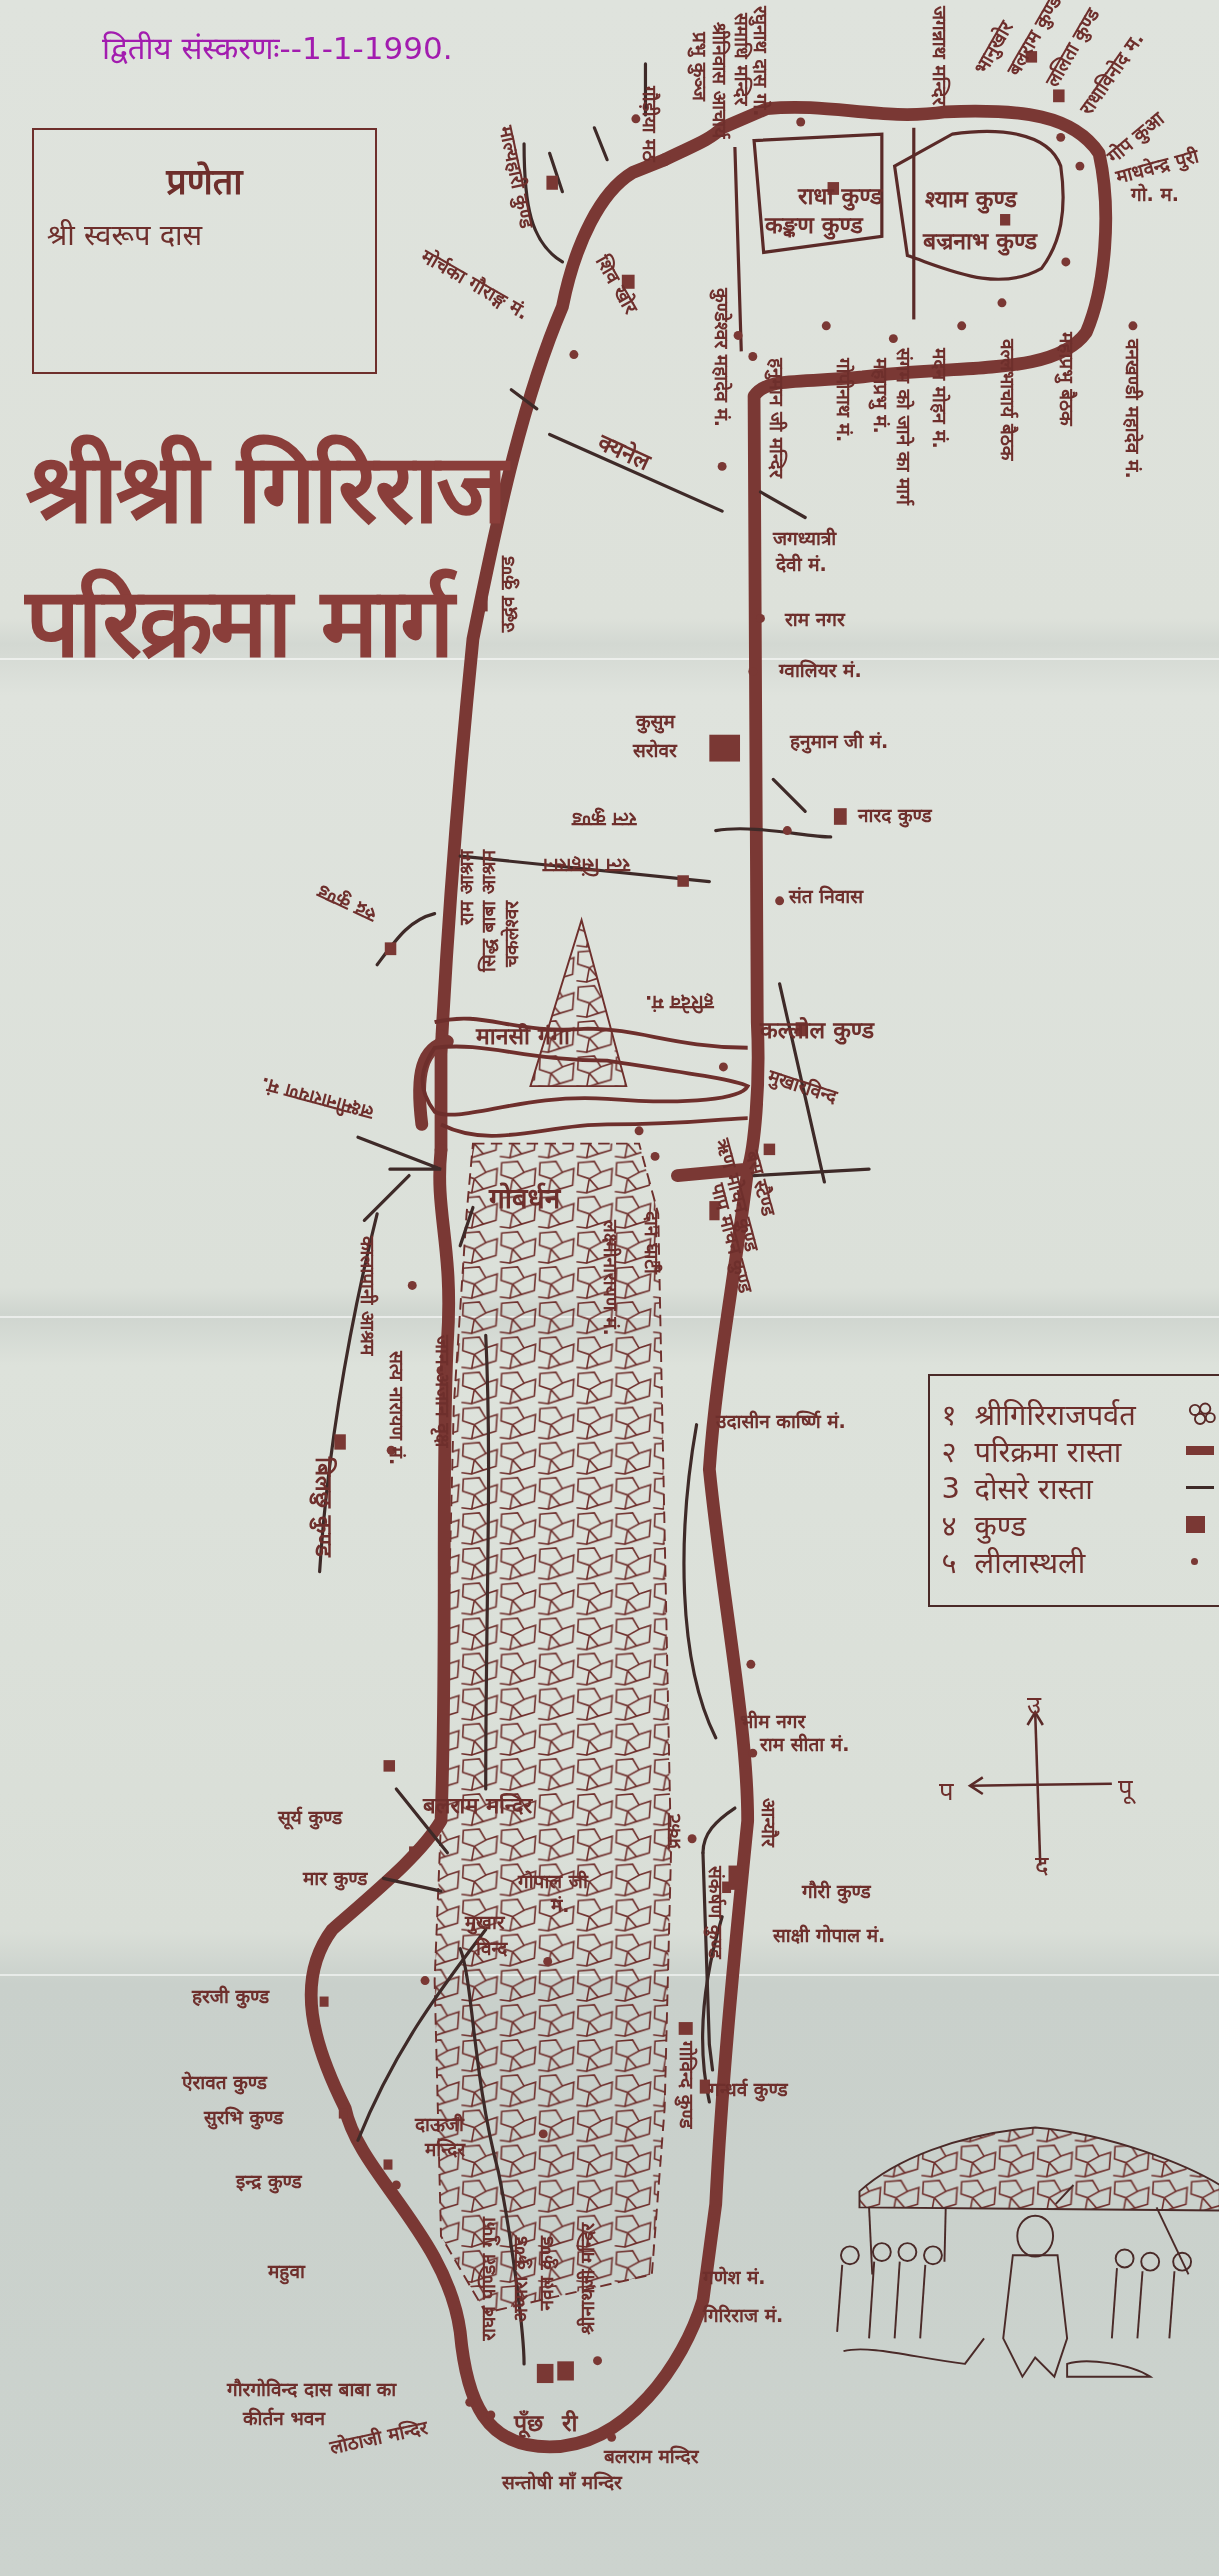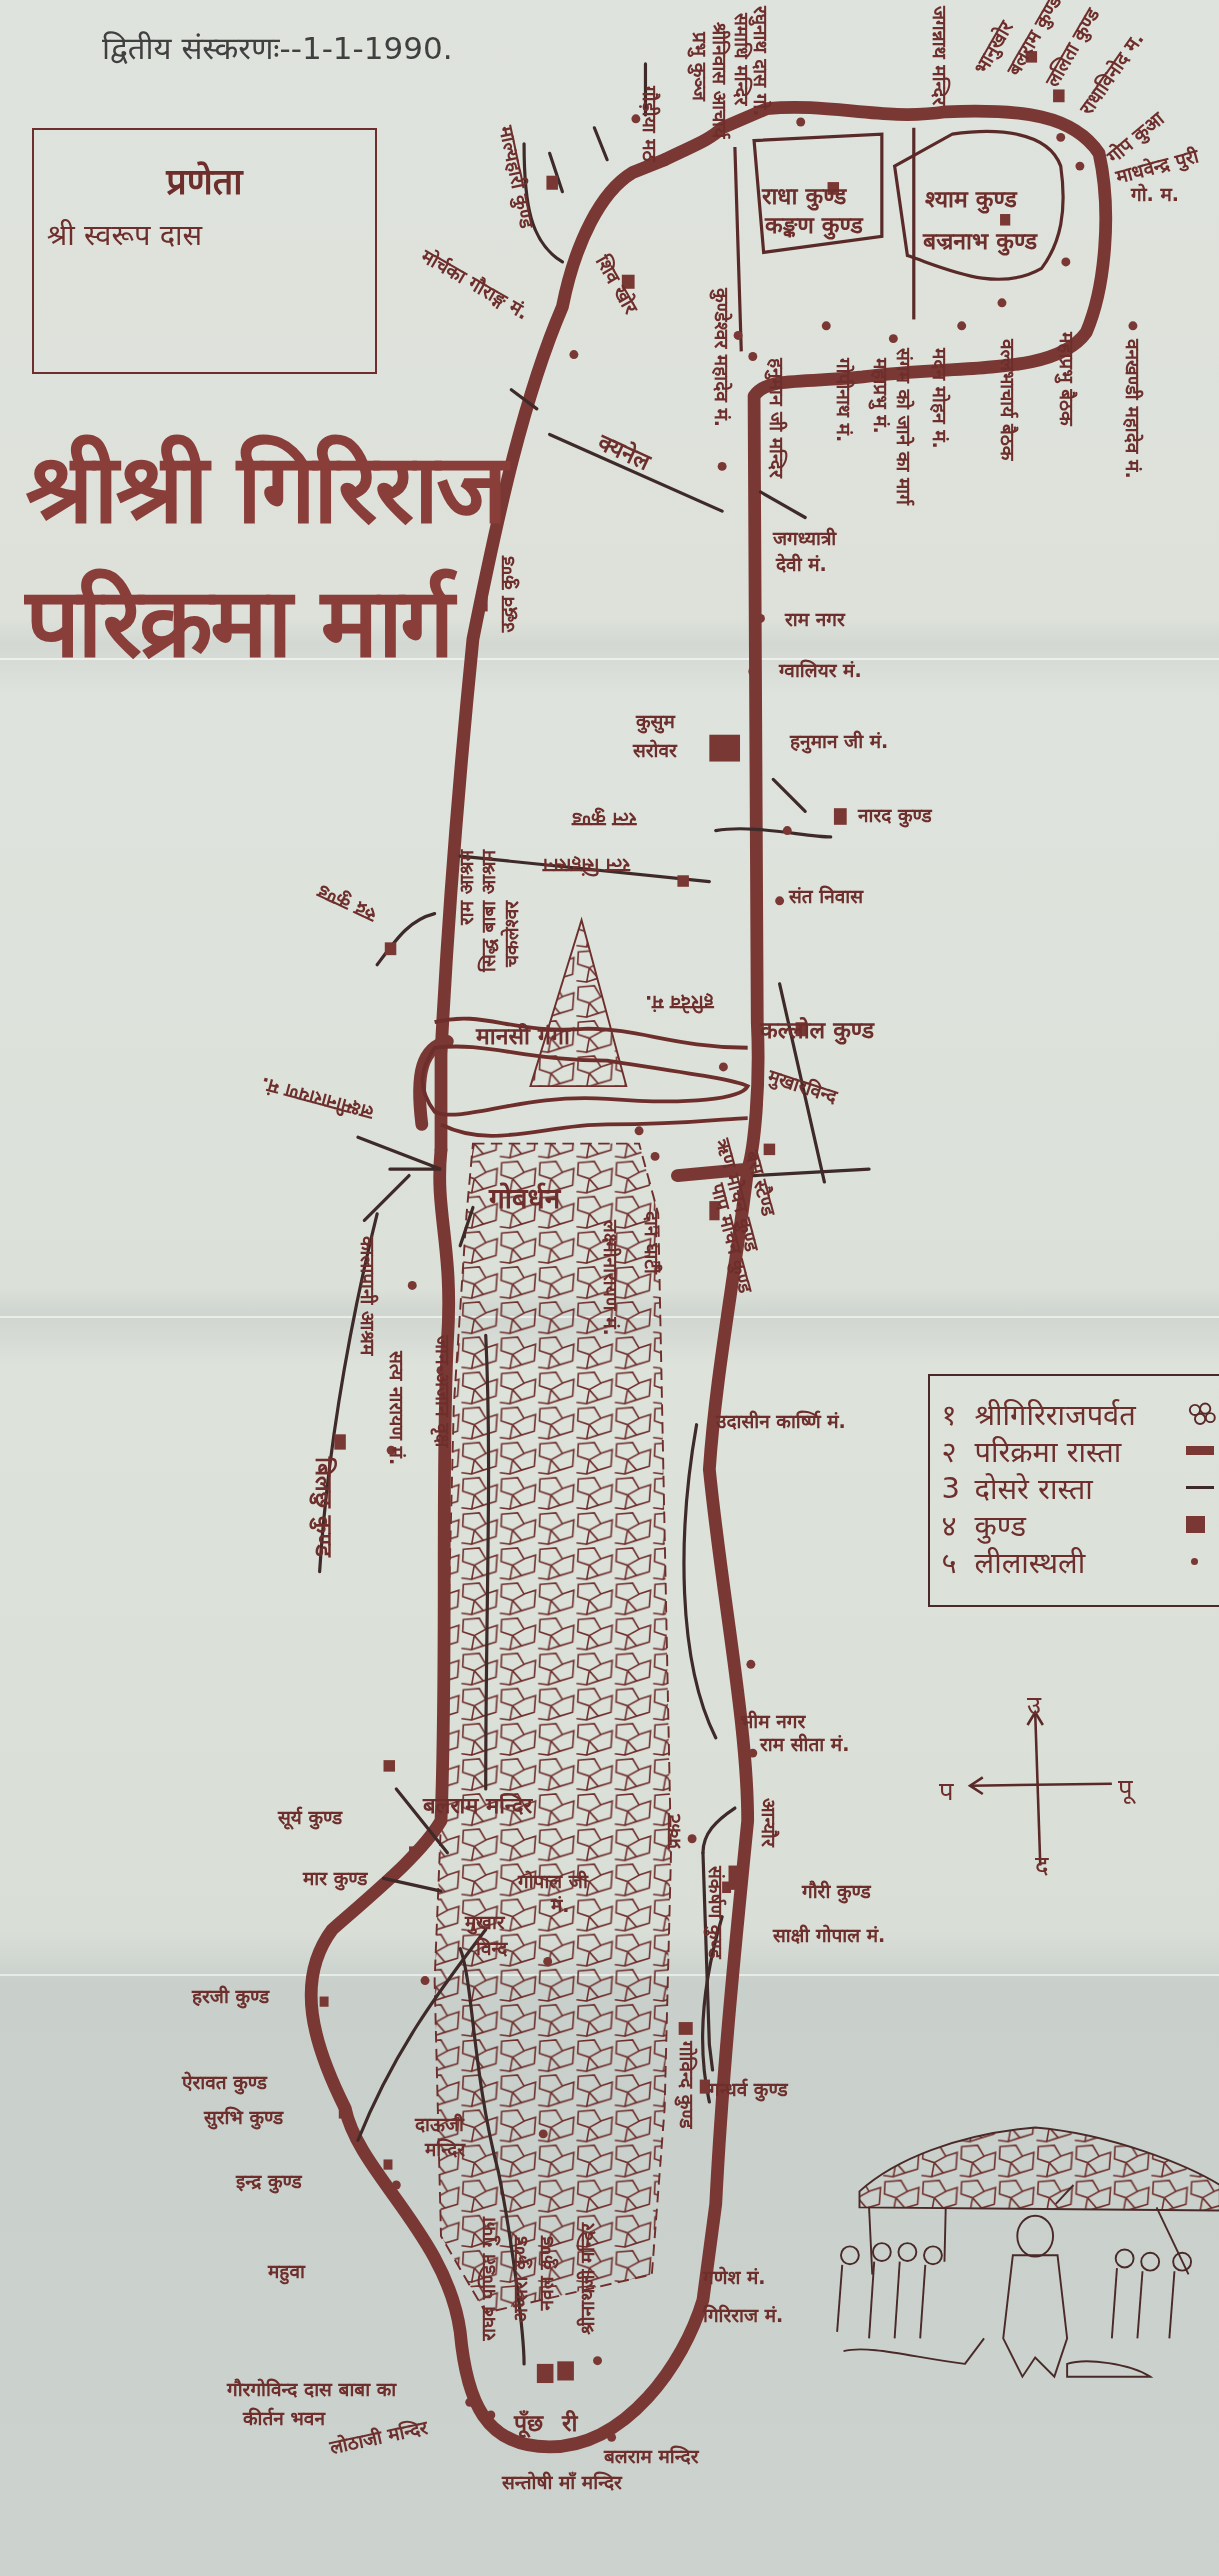--- a/index.html
+++ b/index.html
@@ -4,21 +4,21 @@
 <style>
   html,body{margin:0;padding:0;}
   body{width:1220px;height:2576px;background:#d7dcd6;position:relative;overflow:hidden;font-family:"DejaVu Sans",sans-serif;color:#6e2f2c;}
   .paper{position:absolute;inset:0;background:linear-gradient(180deg,#dfe3dd 0%,#dde1da 24%,#d3d8d2 25%,#dfe3dd 27%,#dbe0d9 50%,#cfd5cf 51%,#dde2db 53%,#d9ded7 75%,#c9d0cb 77%,#ccd3ce 100%);}
   .fold{position:absolute;left:0;width:1220px;height:1.9px;background:rgba(255,255,255,.55);}
   svg.map{position:absolute;left:0;top:0;}
   .lbl{position:absolute;white-space:nowrap;font-weight:bold;color:#6e2f2c;line-height:1;}
   .s{font-size:19px;} .m{font-size:23px;} .l{font-size:28px;}
   .v{writing-mode:vertical-rl;}
   .title{position:absolute;left:25.6px;font-size:96px;font-weight:bold;color:#8a3e3a;letter-spacing:-2.6px;line-height:1;}
-  .edition{position:absolute;left:102px;top:25.6px;font-size:31px;color:#404040;}
+  .edition{position:absolute;left:102px;top:25.6px;font-size:31px;color:#a21caf;}
   .credits{position:absolute;left:32px;top:128px;width:345px;height:246px;border:2.6px solid #6e2f2c;box-sizing:border-box;text-align:center;padding-top:25.6px;}
   .credits .h{font-size:36px;font-weight:bold;margin-bottom:11.5px;}
   .credits .r{font-size:29px;text-align:left;padding-left:12.8px;line-height:1.35;}
   .legend{position:absolute;left:928px;top:1374px;width:300px;height:233px;border:2.6px solid #4a2a28;border-right:none;box-sizing:border-box;padding:19px 6.4px 0 11.5px;}
   .legend .row{display:flex;align-items:center;font-size:29px;height:37px;}
   .legend .num{width:33px;}
   .legend .txt{width:211px;}
   .compass{position:absolute;left:958px;top:1687px;width:192px;height:192px;}
   .compass .d{position:absolute;font-size:25.6px;}
 </style>
@@ -197,21 +197,21 @@
 <div class="edition">द्वितीय संस्करणः--1-1-1990.</div>
 
 <div class="credits">
   <div class="h">प्रणेता</div>
   <div class="r">श्री स्वरूप दास</div>
 </div>
 
 <div class="title" style="top:441px">श्रीश्री गिरिराज</div>
 <div class="title" style="top:575px">परिक्रमा मार्ग</div>
 
-<div class="lbl m" style="left:762px;top:185px">राधा कुण्ड</div>
+<div class="lbl m" style="left:798px;top:185px">राधा कुण्ड</div>
 <div class="lbl m" style="left:765px;top:214px">कङ्कण कुण्ड</div>
 <div class="lbl m" style="left:925px;top:188px">श्याम कुण्ड</div>
 <div class="lbl m" style="left:923px;top:230px">बज्रनाभ कुण्ड</div>
 
 <div class="lbl s v" style="left:640px;top:86px">गौड़ीया मठ</div>
 <div class="lbl s v" style="left:507px;top:125px;transform:rotate(-12deg)">माल्यहारी कुण्ड</div>
 <div class="lbl s" style="left:415px;top:275px;transform:rotate(30deg)">मोर्चका गौराङ्ग मं.</div>
 <div class="lbl s" style="left:585px;top:275px;transform:rotate(60deg)">शिव खोर</div>
 <div class="lbl s v" style="left:690px;top:32px">प्रभु कुञ्ज</div>
 <div class="lbl s v" style="left:710px;top:22.4px">श्रीनिवास आचार्य</div>

